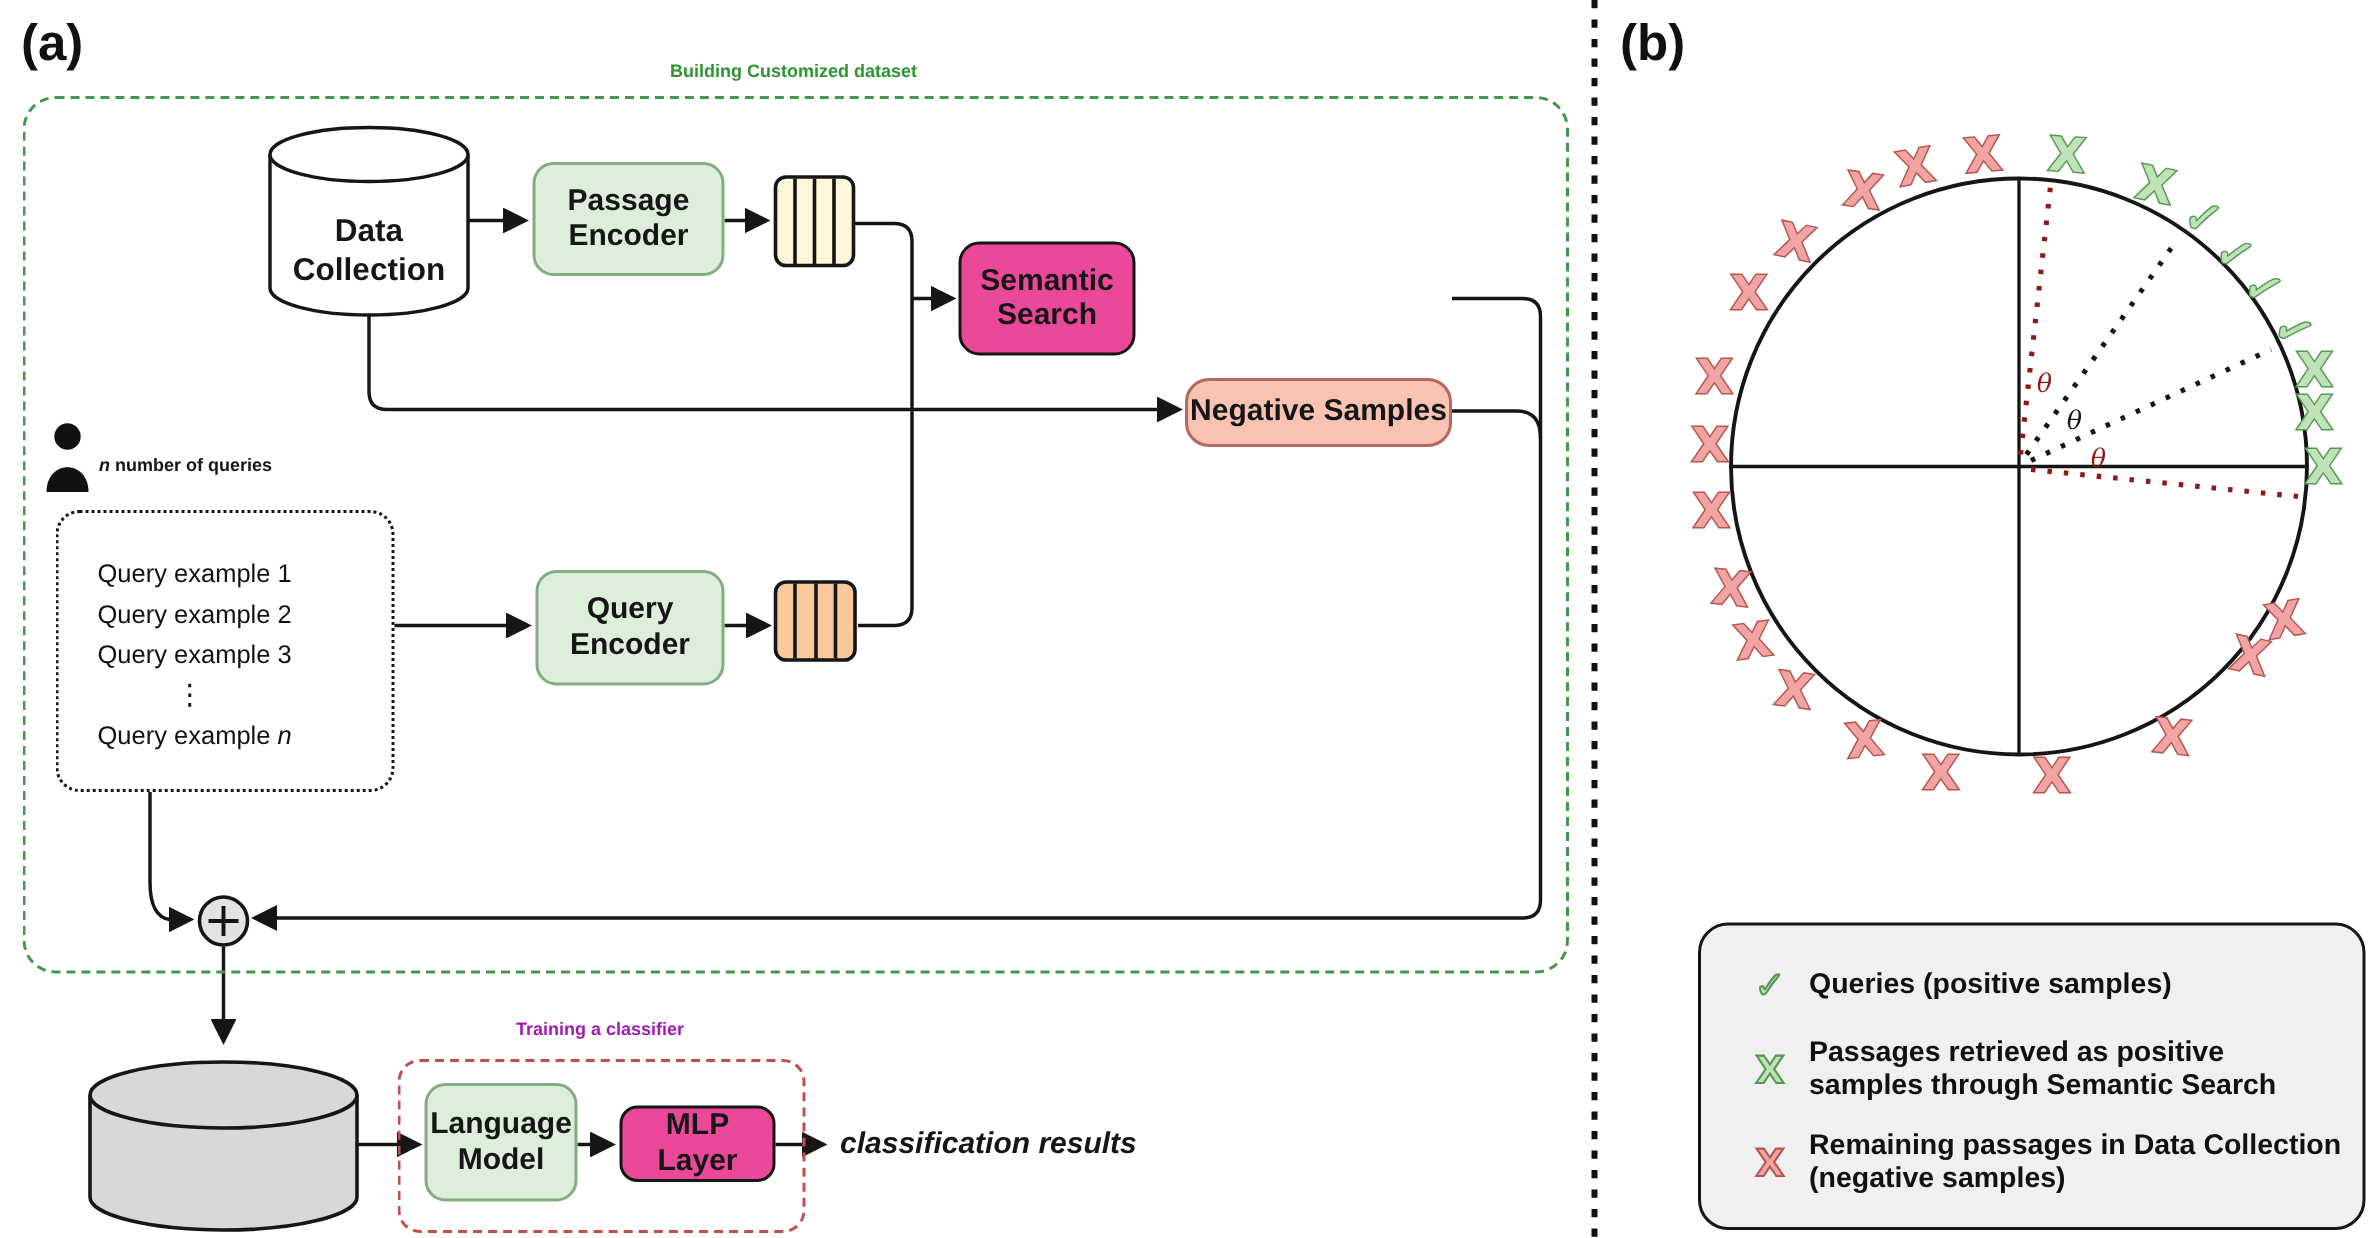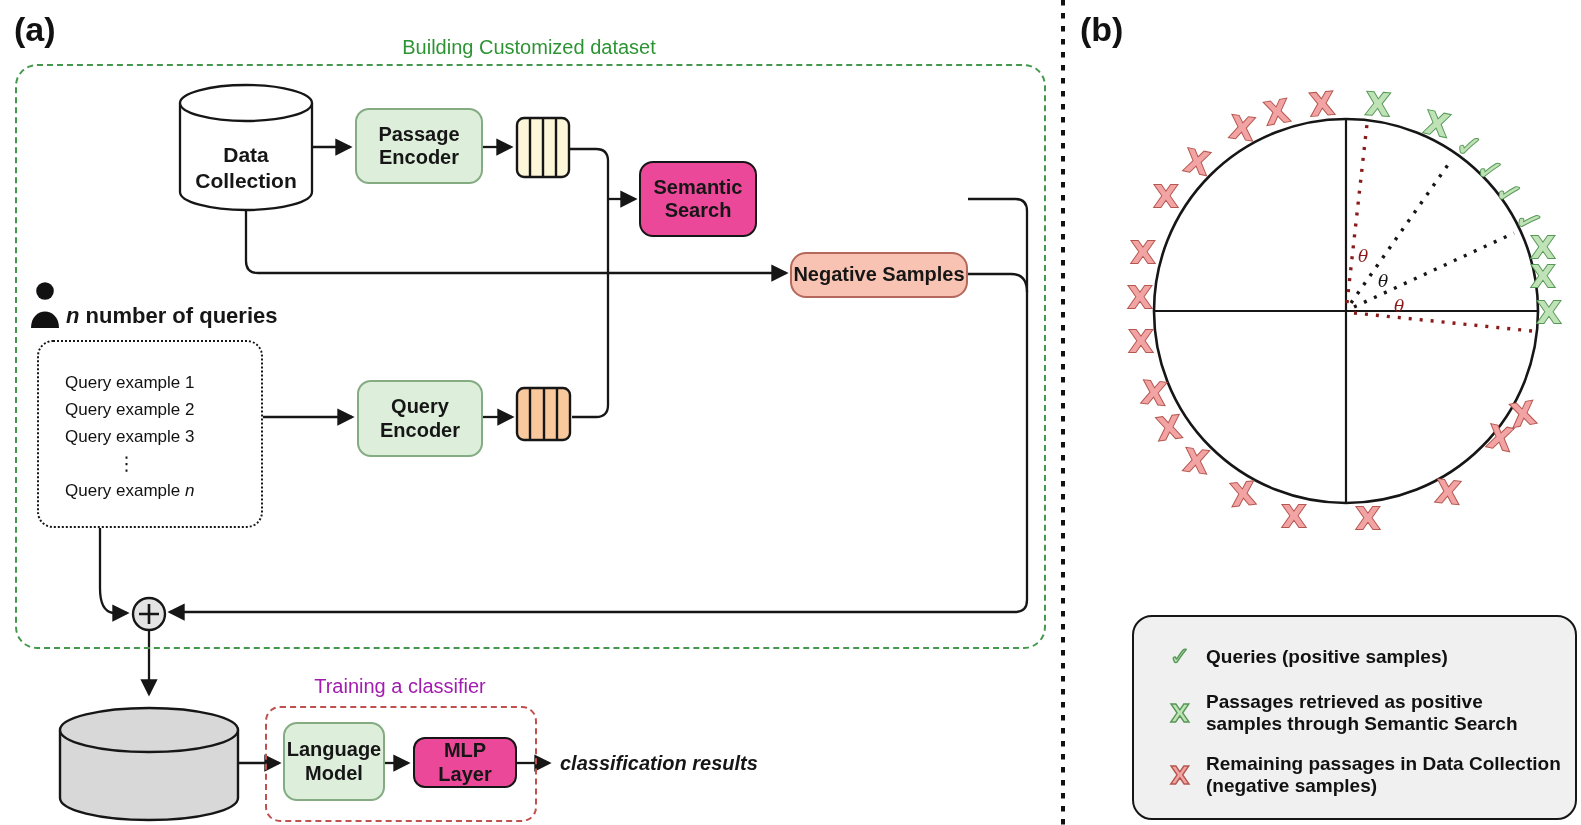--- a/index.html
+++ b/index.html
@@ -1,35 +1,35 @@
 <!DOCTYPE html>
 <html><head>
 <meta charset="utf-8">
 <style>
   html,body{margin:0;padding:0;background:#fff;}
   #stage{position:relative;width:1581px;height:825px;background:#ffffff;overflow:hidden;
          font-family:"Liberation Sans",sans-serif;color:#161616;}
   #diagram-svg{position:absolute;left:0;top:0;}
   .abs{position:absolute;}
   .panel-label{font-size:34px;font-weight:bold;color:#111;}
-  .sec-title{font-size:20px;font-weight:normal;transform:translate(-50%,-50%);white-space:nowrap;}
+  .sec-title{font-size:12px;font-weight:bold;transform:translate(-50%,-50%);white-space:nowrap;}
   .node{position:absolute;display:flex;flex-direction:column;align-items:center;justify-content:center;
         font-weight:bold;font-size:20px;line-height:1.16;text-align:center;box-sizing:border-box;}
   .green-node{background:#ddefdb;border:2.2px solid #84ab82;border-radius:14px;}
   .gray-node{background:#ec4899;border:2.4px solid #161616;border-radius:14px;}
   .pill{border-radius:16px;font-size:20px;}
   .blue-node{background:#e3f2f9;border:2.2px solid #84aab6;}
   .salmon-node{background:#f8c3b2;border:2.2px solid #b5685c;}
   .dashed-green-box{position:absolute;border:2.6px dashed #44984c;border-radius:22px;}
   .dashed-red-box{position:absolute;border:2.2px dashed #c0504d;border-radius:15px;}
   .dotted-box{position:absolute;border:2.6px dotted #161616;border-radius:16px;box-sizing:border-box;
               padding-top:27px;padding-left:26px;font-size:17px;line-height:27px;color:#111;}
   .dotted-box .dots{text-indent:52px;font-size:19px;}
   .center-label{position:absolute;transform:translate(-50%,-50%);text-align:center;font-weight:bold;margin-top:20px;}
-  .nq-label{font-size:22px;font-weight:bold;white-space:nowrap;}
+  .nq-label{font-size:12px;font-weight:bold;white-space:nowrap;}
   .results-label{font-size:20px;font-weight:bold;font-style:italic;white-space:nowrap;transform:translate(0,-50%);}
   #legend-box{position:absolute;left:1132px;top:615px;width:445px;height:205px;background:#f0f0f0;
               border:2.6px solid #161616;border-radius:20px;box-sizing:border-box;padding:27px 14px 0 28px;}
   .legend-row{display:flex;align-items:center;}
   .legend-icon{width:36px;flex:0 0 36px;text-align:center;font-size:25px;font-weight:bold;
                font-family:"DejaVu Sans",sans-serif;line-height:1;}
   .icon-check-green{color:#bfe3b6;-webkit-text-stroke:1.4px #569856;}
   .icon-x-green{color:#bfe3b6;-webkit-text-stroke:1.4px #569856;}
   .icon-x-red{color:#f2a3a3;-webkit-text-stroke:1.4px #b4574e;}
   .legend-text{font-size:19px;font-weight:bold;line-height:22px;padding-left:8px;color:#111;}

